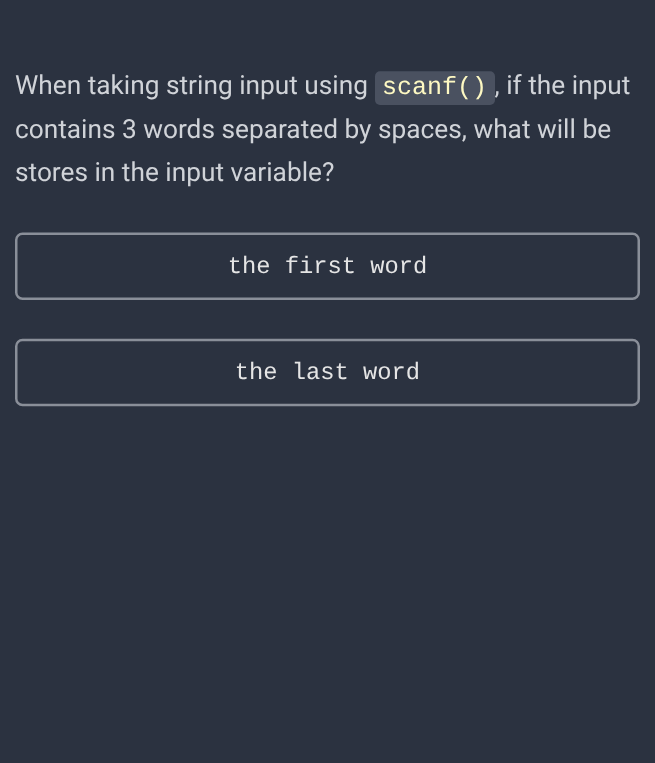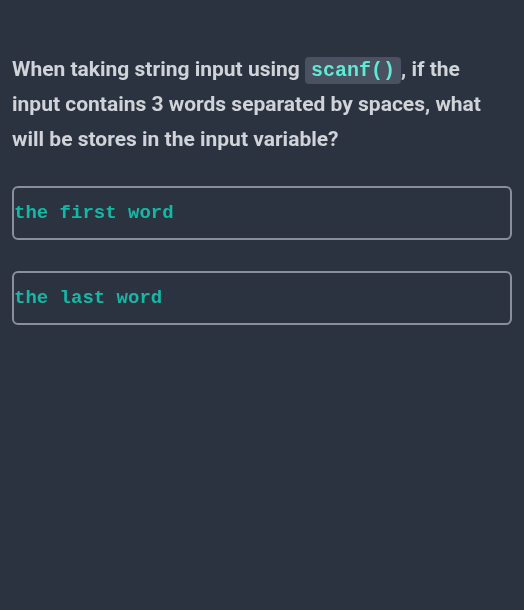--- a/index.html
+++ b/index.html
@@ -1,54 +1,54 @@
 <!DOCTYPE html>
 <html><head>
   <meta charset="utf-8">
   <style>
     * {
       margin: 0;
       padding: 0;
       box-sizing: border-box;
-      font-weight: bold;
     }
     body {
       background-color: #2b3240;
       width: 524px;
       height: 610px;
       font-family: -apple-system, BlinkMacSystemFont, "Segoe UI", Roboto, Helvetica, Arial, sans-serif;
       padding: 12px;
       overflow: hidden;
     }
     .question {
       color: #d0d3d8;
       font-size: 21px;
       line-height: 1.65;
       margin-bottom: 30px;
       margin-top: 40px;
       font-weight: 400;
     }
     .code-inline {
       background-color: #4a5160;
-      color: #5eead4;
+      color: #fef9c3;
       font-family: "SFMono-Regular", Consolas, "Liberation Mono", Menlo, Courier, monospace;
       padding: 2px 6px;
       border-radius: 4px;
       font-size: 20px;
     }
     .options {
       display: flex;
       flex-direction: column;
       gap: 31px;
     }
     .option {
       border: 2px solid #8a8f99;
       border-radius: 6px;
       padding: 14px 0;
-      color: #14b8a6;
+      text-align: center;
+      color: #e5e5e5;
       font-family: "SFMono-Regular", Consolas, "Liberation Mono", Menlo, Courier, monospace;
       font-size: 19px;
       cursor: pointer;
       transition: background-color 0.15s;
     }
   </style>
 </head>
 <body>
 
 <div class="question">

